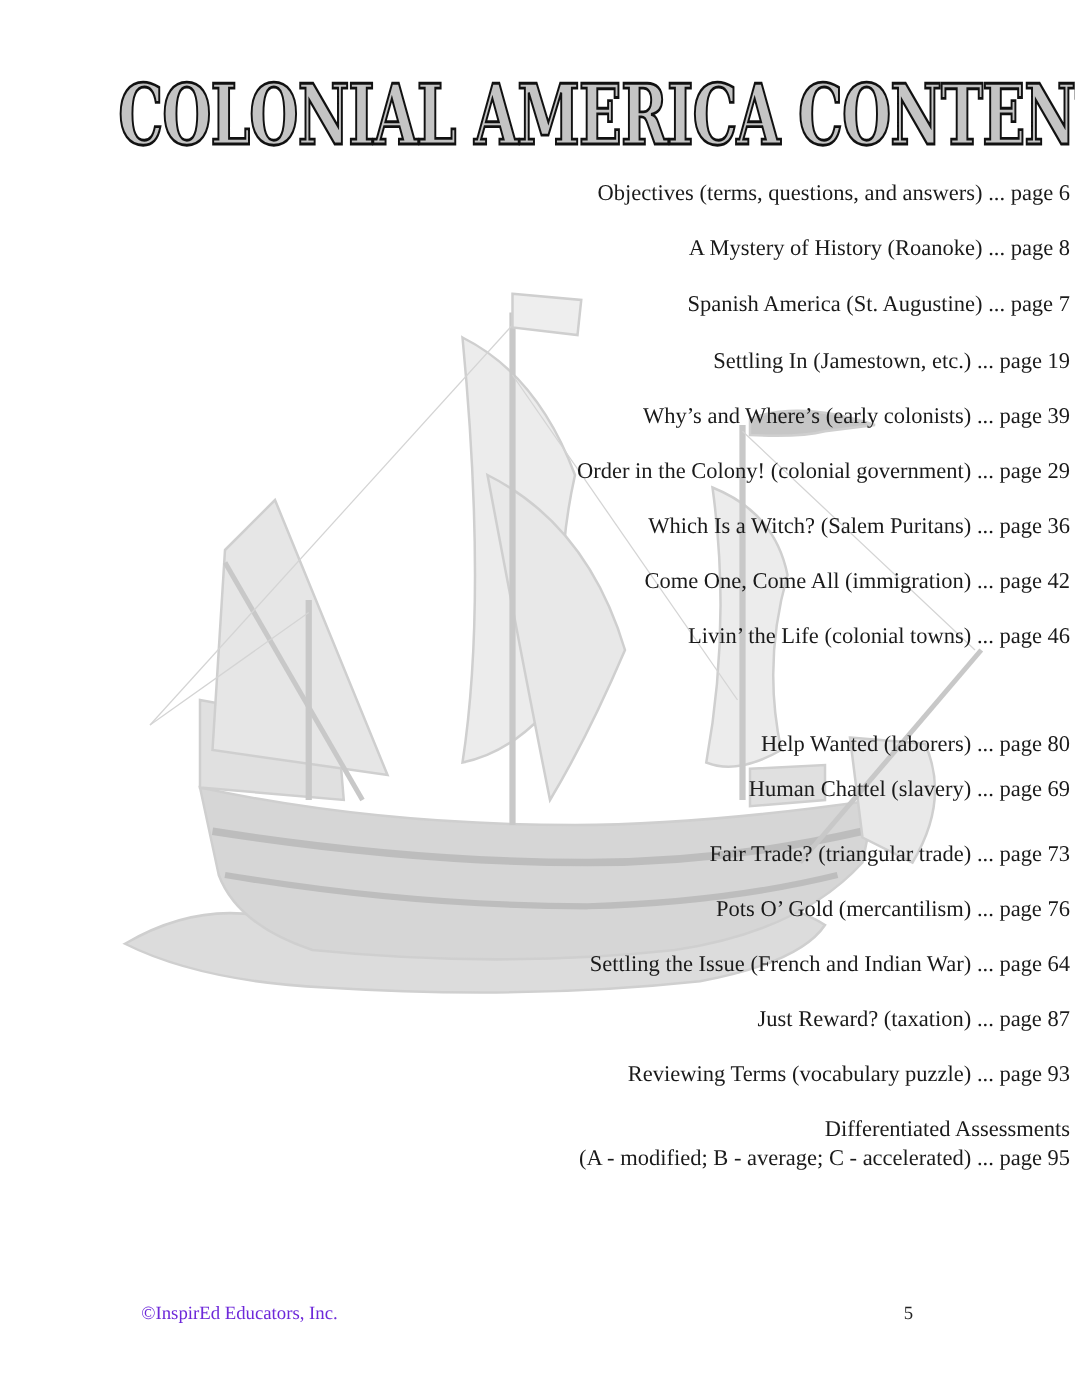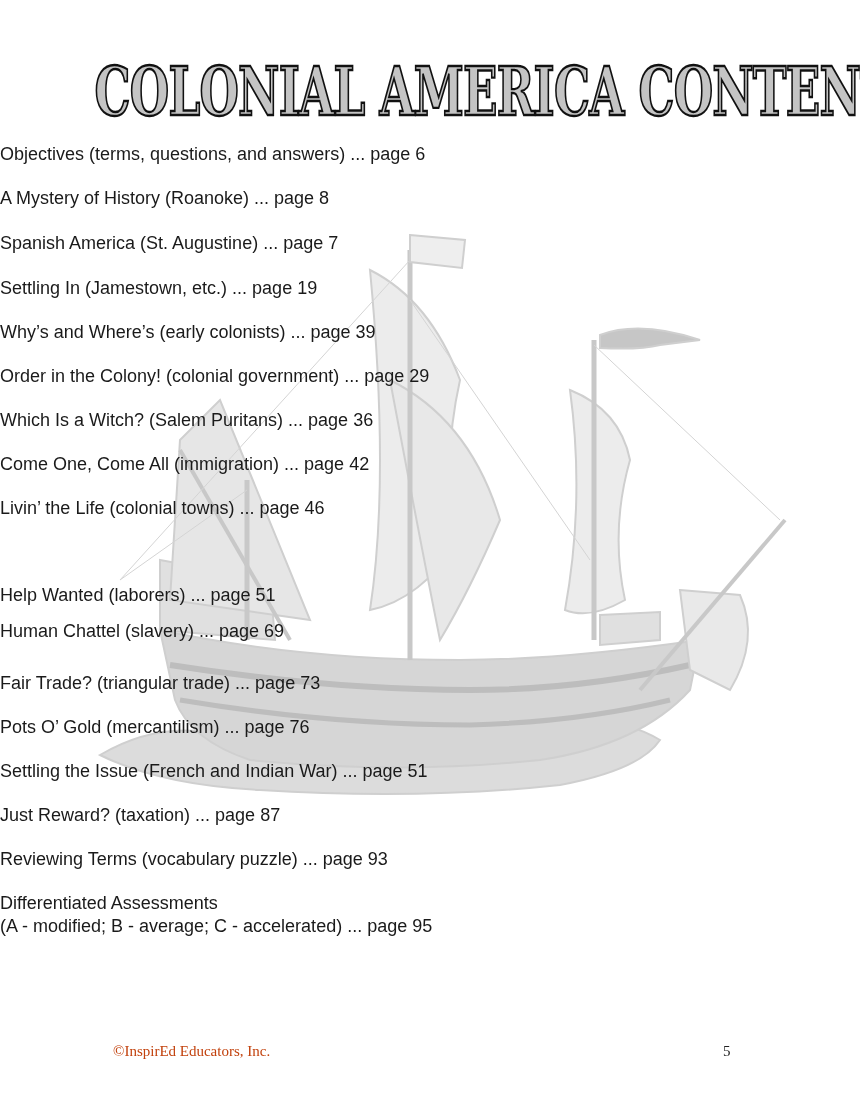--- a/index.html
+++ b/index.html
@@ -6,27 +6,27 @@
     body { width: 860px; height: 1113px; position: relative; overflow: hidden; }
     .page { position: absolute; left: 0; top: 0; width: 860px; height: 1113px; background: #fff; }
     .ship { position: absolute; left: 0; top: 0; width: 860px; height: 1113px; z-index: 0; }
     .title {
       position: absolute; left: 0; top: 52px; width: 860px; text-align: center; z-index: 2;
       font-family: "DejaVu Serif", serif; font-weight: bold; font-size: 58px; letter-spacing: -1px;
       color: #c4c4c4; -webkit-text-stroke: 2px #111; transform: scaleX(0.78) scaleY(1.15); transform-origin: center top;
       line-height: 70px; white-space: nowrap;
     }
     .entry {
-      position: absolute; left: 0; width: 856px; text-align: left;
-      font-family: Liberation Sans, sans-serif; font-size: 18px; color: #1a1a1a; line-height: 23px; white-space: nowrap;
+      position: absolute; left: 0; width: 856px; text-align: right;
+      font-family: Liberation Serif, serif; font-size: 18px; color: #1a1a1a; line-height: 23px; white-space: nowrap;
     }
     .entry span { display: block; }
     .footer-left {
       position: absolute; left: 113px; top: 1043px; z-index: 2;
-      font-family: "Liberation Serif", serif; font-size: 15px; color: #c2410c;
+      font-family: "Liberation Serif", serif; font-size: 15px; color: #6d28d9;
     }
     .footer-right {
       position: absolute; left: 723px; top: 1043px; z-index: 2;
       font-family: "Liberation Serif", serif; font-size: 15px; color: #222;
     }
   </style>
 </head>
 <body>
 
 <div class="page">
@@ -75,25 +75,25 @@
 
   <div class="entry" style="top:143px">Objectives (terms, questions, and answers) ... page 6</div>
   <div class="entry" style="top:187px">A Mystery of History (Roanoke) ... page 8</div>
   <div class="entry" style="top:232px">Spanish America (St. Augustine) ... page 7</div>
   <div class="entry" style="top:277px">Settling In (Jamestown, etc.) ... page 19</div>
   <div class="entry" style="top:321px">Why’s and Where’s (early colonists) ... page 39</div>
   <div class="entry" style="top:365px">Order in the Colony! (colonial government) ... page 29</div>
   <div class="entry" style="top:409px">Which Is a Witch? (Salem Puritans) ... page 36</div>
   <div class="entry" style="top:453px">Come One, Come All (immigration) ... page 42</div>
   <div class="entry" style="top:497px">Livin’ the Life (colonial towns) ... page 46</div>
-  <div class="entry" style="top:584px">Help Wanted (laborers) ... page 51</div>
+  <div class="entry" style="top:584px">Help Wanted (laborers) ... page 80</div>
   <div class="entry" style="top:620px">Human Chattel (slavery) ... page 69</div>
   <div class="entry" style="top:672px">Fair Trade? (triangular trade) ... page 73</div>
   <div class="entry" style="top:716px">Pots O’ Gold (mercantilism) ... page 76</div>
-  <div class="entry" style="top:760px">Settling the Issue (French and Indian War) ... page 51</div>
+  <div class="entry" style="top:760px">Settling the Issue (French and Indian War) ... page 64</div>
   <div class="entry" style="top:804px">Just Reward?  (taxation) ... page 87</div>
   <div class="entry" style="top:848px">Reviewing Terms (vocabulary puzzle) ... page 93</div>
   <div class="entry" style="top:892px">
     <span>Differentiated Assessments</span>
     <span>(A - modified; B - average; C - accelerated) ... page 95</span>
   </div>
 
   <div class="footer-left">©InspirEd Educators, Inc.</div>
   <div class="footer-right">5</div>
 </div>

